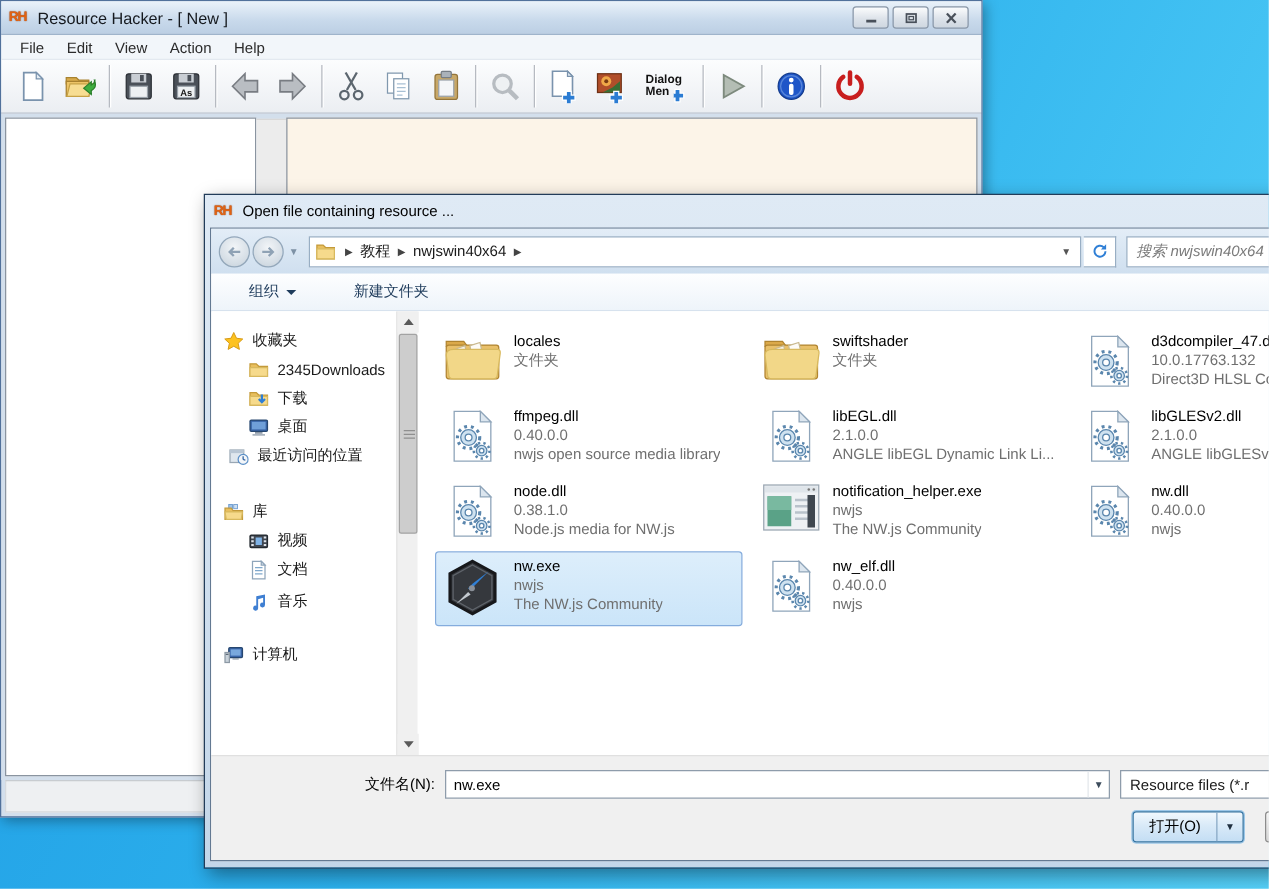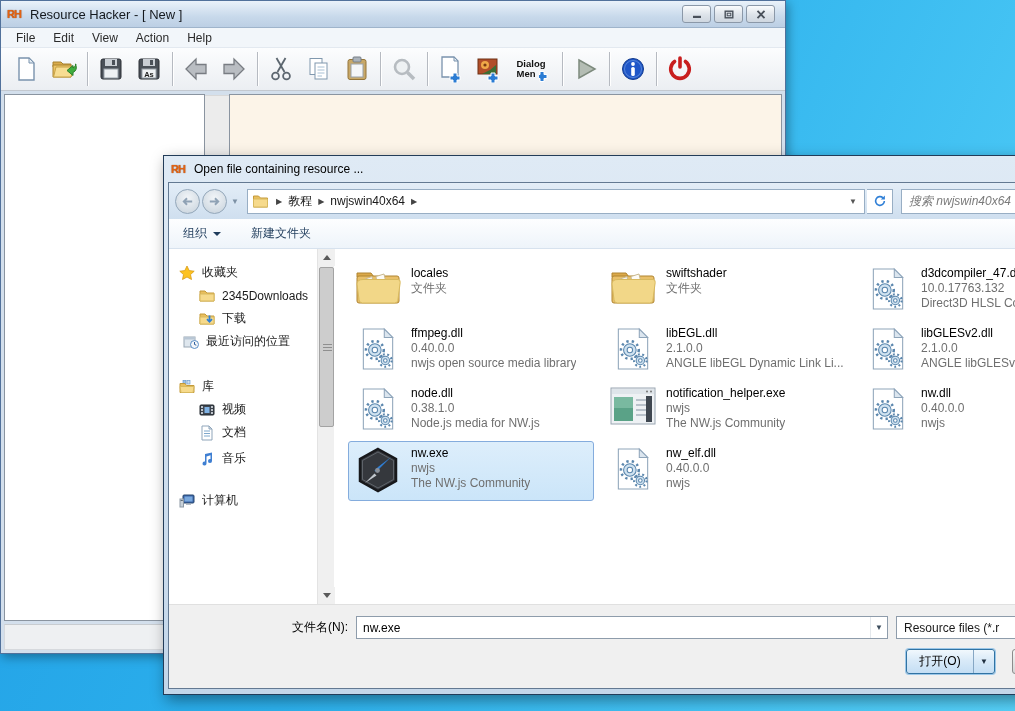--- a/index.html
+++ b/index.html
@@ -52,21 +52,21 @@
     display:flex; align-items:center; padding:0 2px 0 4px; gap:3px; overflow:hidden;}
   .crumb-sep{ font-size:8px; color:#444; padding:0 4px;}
   .crumb{ padding:2px 2px; white-space:nowrap;}
   .bc-caret{ margin-left:auto; color:#555; font-size:8px; padding:0 5px;}
   .refresh-btn{ width:26px; height:25px; background:#fff; border:1px solid #98aec4; border-left:none;
     display:flex; align-items:center; justify-content:center;}
   .search-box{ width:230px; height:25px; margin-left:6px; background:#fff; border:1px solid #98aec4;
     display:flex; align-items:center; padding:0 7px; color:#7b7b7b; font-style:italic; white-space:nowrap; overflow:hidden;}
   .dlg-commandbar{ height:30px; background:linear-gradient(#fdfeff,#eef4fa); border-bottom:1px solid #d7e2ee;
     display:flex; align-items:center; padding:0 14px; gap:30px; color:#1f3c5c;}
-  .cmd{ display:flex; align-items:center; gap:6px; white-space:nowrap;}
+  .cmd{ display:flex; align-items:center; gap:6px; white-space:nowrap;margin-left:16px;}
   .caret-down{ width:0; height:0; border-left:4px solid transparent; border-right:4px solid transparent; border-top:4px solid #1f3c5c;}
   .dlg-body{ flex:1; background:#fff; display:flex; min-height:0; overflow:hidden;}
   .sidebar{ width:148px; padding-top:12px; overflow:hidden;}
   .side-item{ height:23px; display:flex; align-items:center; gap:7px; padding-right:2px; white-space:nowrap; overflow:hidden;}
   .side-item .lbl{ overflow:hidden; text-overflow:clip; }
   .sb-track{ width:17px; background:#f0f0f0; border-left:1px solid #e3e3e3; position:relative;}
   .sb-btn{ position:absolute; left:0; width:17px; height:17px; background:#f0f0f0; display:flex; align-items:center; justify-content:center;}
   .sb-btn.up{ top:0;} .sb-btn.down{ bottom:0;}
   .arr-up{ width:0;height:0;border-left:4px solid transparent;border-right:4px solid transparent;border-bottom:5px solid #5a5a5a;}
   .arr-dn{ width:0;height:0;border-left:4px solid transparent;border-right:4px solid transparent;border-top:5px solid #5a5a5a;}
@@ -378,20 +378,31 @@
                 <path d="M1 3 h5 l2 2 h7 v8 h-14 z" fill="#e9bf5e" stroke="#c49a3a"></path>
                 <path d="M1 6 h14 v7 h-14 z" fill="#f6da8c" stroke="#d8b95e"></path>
                 <g stroke="#2f7fd6" stroke-width="1.8" fill="none">
                   <line x1="10.5" y1="4.5" x2="10.5" y2="10.5"></line>
                   <polyline points="8,8.2 10.5,10.7 13,8.2"></polyline>
                 </g>
               </svg>
             </span>
             <span class="lbl">下载</span>
           </div>
+          <div class="side-item" style="padding-left: 30px;">
+            <span>
+              <svg width="16" height="16" viewBox="0 0 16 16">
+                <rect x="1" y="2" width="14" height="9" rx="1" fill="#3a65a8" stroke="#27476f"></rect>
+                <rect x="2.5" y="3.5" width="11" height="6" fill="#6f9fd8"></rect>
+                <rect x="5" y="11.6" width="6" height="1.4" fill="#8b97a5"></rect>
+                <rect x="3" y="13.2" width="10" height="1.4" fill="#aab4bf"></rect>
+              </svg>
+            </span>
+            <span class="lbl">桌面</span>
+          </div>
           <div class="side-item" style="padding-left: 14px;">
             <span>
               <svg width="16" height="16" viewBox="0 0 16 16">
                 <rect x="1" y="3" width="11" height="10" fill="#dfe7ee" stroke="#9aa7b4"></rect>
                 <rect x="1" y="3" width="11" height="2.5" fill="#b8c6d4"></rect>
                 <circle cx="11.5" cy="10.5" r="4" fill="#f3f6f9" stroke="#5b8fc7"></circle>
                 <g stroke="#2d5f9e">
                   <line x1="11.5" y1="10.5" x2="11.5" y2="8"></line>
                   <line x1="11.5" y1="10.5" x2="13.3" y2="11.2"></line>
                 </g>

